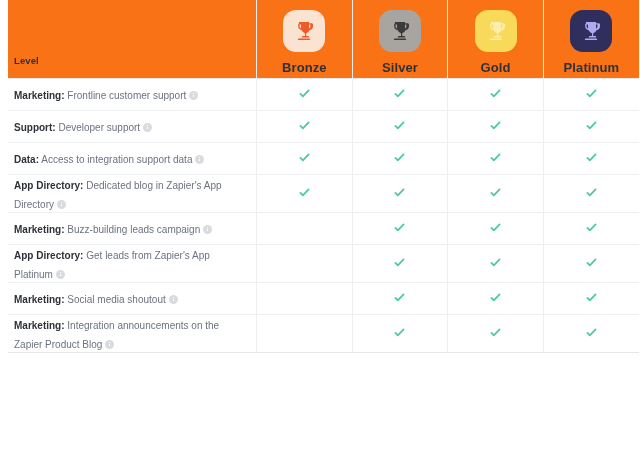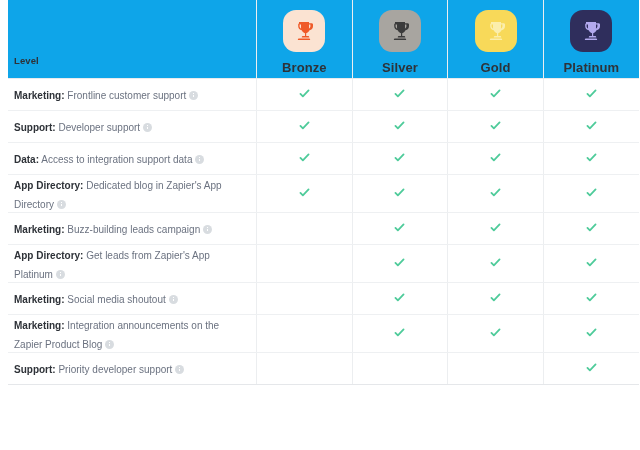--- a/index.html
+++ b/index.html
@@ -32,21 +32,21 @@
 
   
   col.c-level    { width: 247px; }
   col.c-tier     { width: 95px; }
 
   
   thead th {
     padding: 0;
     vertical-align: bottom;
     border-bottom: 1px solid #e8eaed;
-    background: #0ea5e9;
+    background: #f97316;
   }
   thead th.level-head {
     text-align: left;
     border-bottom: 1px solid #e8eaed;
   }
   thead th.tier-head {
     border-left: 1px solid #eceef0;
     text-align: center;
   }
 
@@ -318,24 +318,15 @@
           <td class="check-cell"><span class="check"><svg width="13" height="13" viewBox="0 0 16 16" aria-hidden="true">
                 <path fill="none" stroke="#4ecb9a" stroke-width="2.2" stroke-linecap="round" stroke-linejoin="round" d="M3 8.4l3 3 7-7.2"></path>
               </svg></span></td>
           <td class="check-cell"><span class="check"><svg width="13" height="13" viewBox="0 0 16 16" aria-hidden="true">
                 <path fill="none" stroke="#4ecb9a" stroke-width="2.2" stroke-linecap="round" stroke-linejoin="round" d="M3 8.4l3 3 7-7.2"></path>
               </svg></span></td>
           <td class="check-cell"><span class="check"><svg width="13" height="13" viewBox="0 0 16 16" aria-hidden="true">
                 <path fill="none" stroke="#4ecb9a" stroke-width="2.2" stroke-linecap="round" stroke-linejoin="round" d="M3 8.4l3 3 7-7.2"></path>
               </svg></span></td>
         </tr>
-        <tr>
-          <td class="label-cell"><span class="row-label"><span class="cat">Support:</span><span> Priority developer support</span><span class="info-icon"></span></span></td>
-          <td class="check-cell"></td>
-          <td class="check-cell"></td>
-          <td class="check-cell"></td>
-          <td class="check-cell"><span class="check"><svg width="13" height="13" viewBox="0 0 16 16" aria-hidden="true">
-                <path fill="none" stroke="#4ecb9a" stroke-width="2.2" stroke-linecap="round" stroke-linejoin="round" d="M3 8.4l3 3 7-7.2"></path>
-              </svg></span></td>
-        </tr>
       </tbody>
   </table>
 </div>
 
 </body></html>

